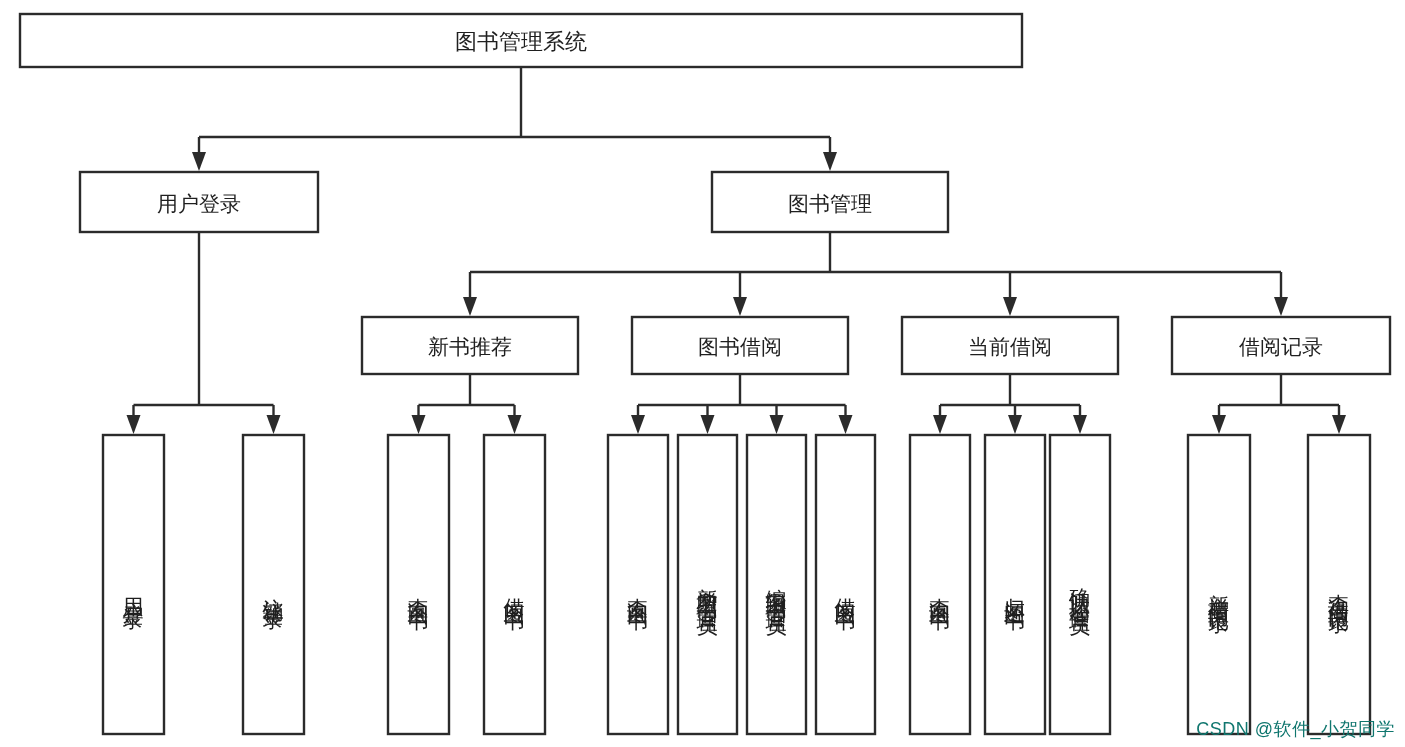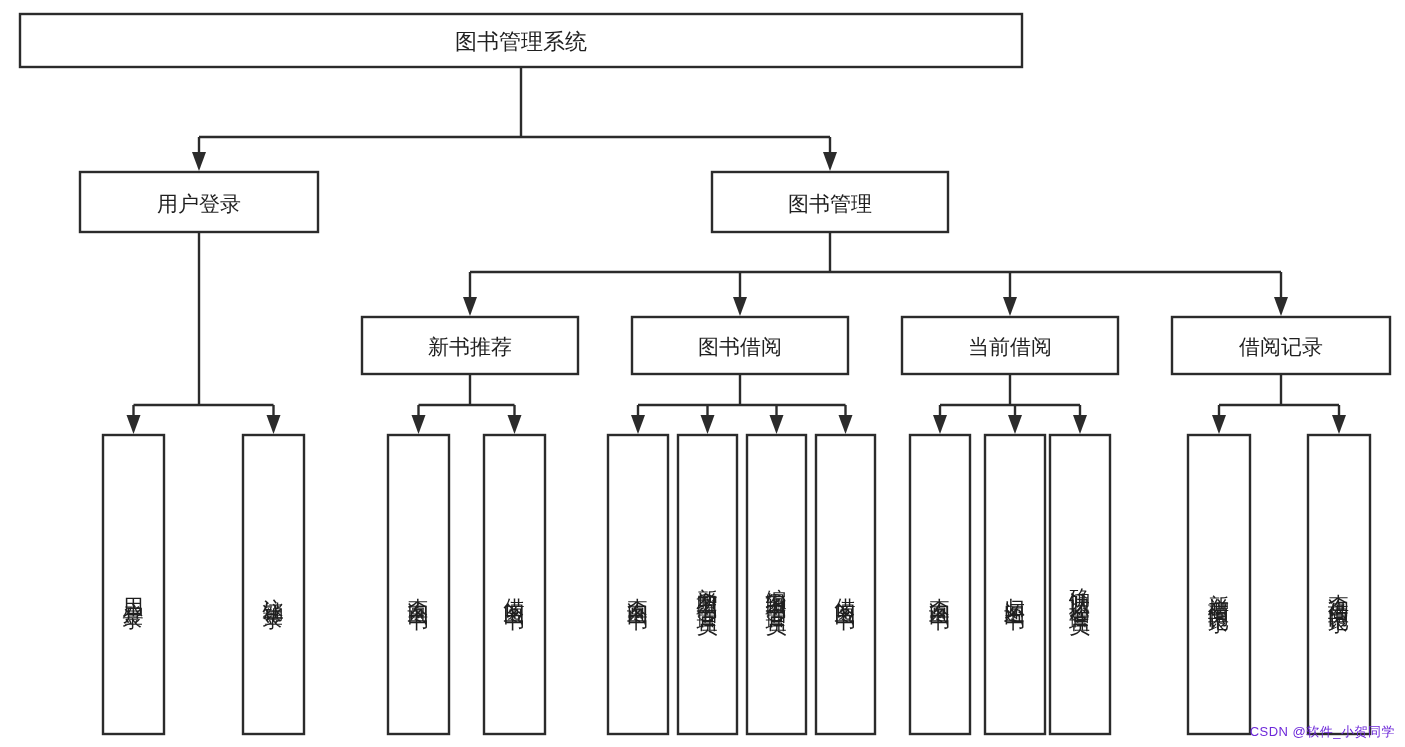--- a/index.html
+++ b/index.html
@@ -72,22 +72,22 @@
     letter-spacing: 4px;
     color: #1f1f1f;
     white-space: nowrap;
     text-align: left;
   }
   .watermark {
     position: absolute;
     right: 10px;
     bottom: 6px;
     font-family: "Liberation Sans", "DejaVu Sans", sans-serif;
-    font-size: 13px;
-    color: #6d28d9;
+    font-size: 18px;
+    color: #0f766e;
     letter-spacing: 0.5px;
     white-space: nowrap;
   }
 </style>
 </head>
 <body>
 
 <div id="diagram-root">
 
   <svg class="diagram" viewBox="0 0 1405 747" xmlns="http://www.w3.org/2000/svg">

